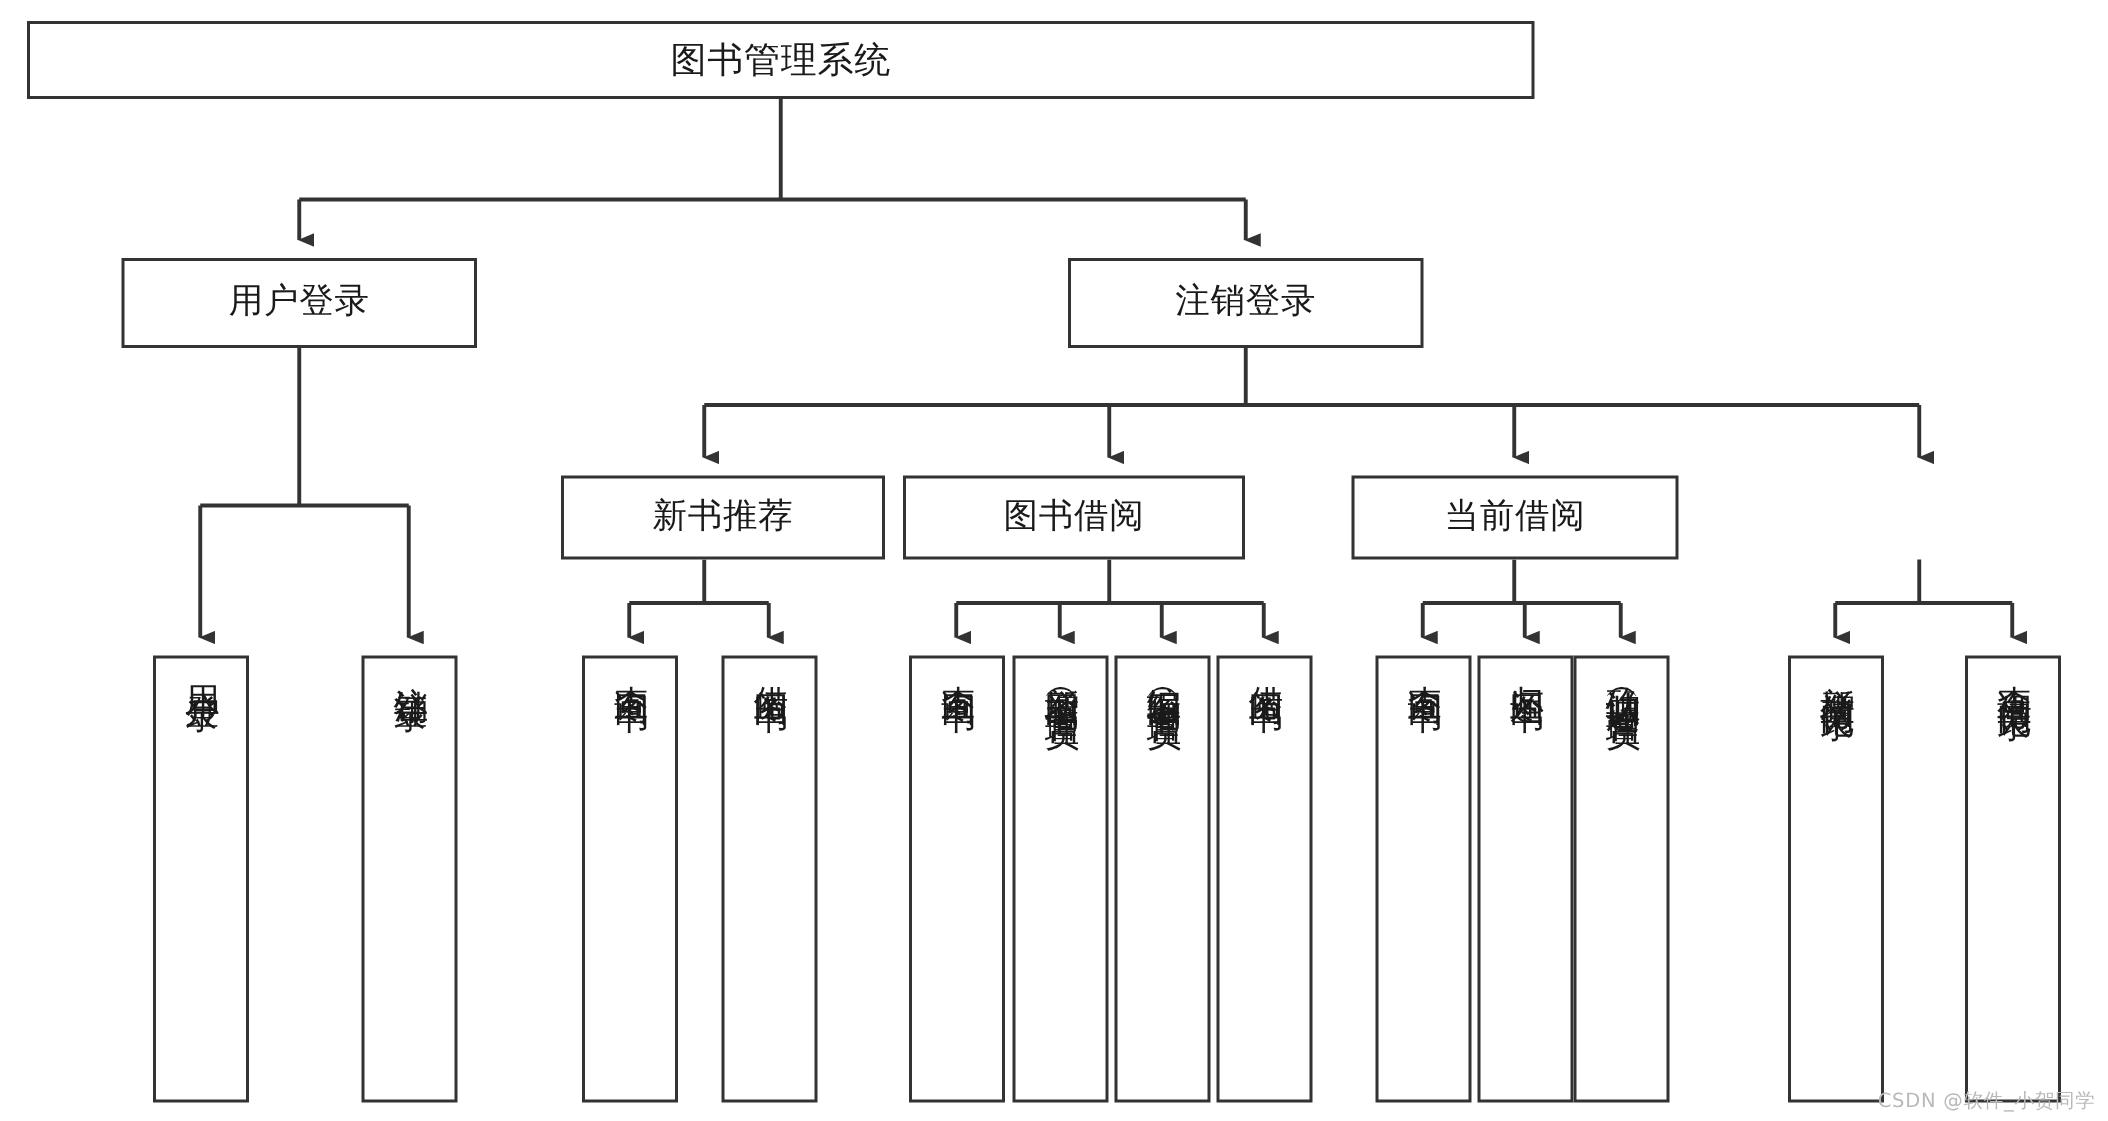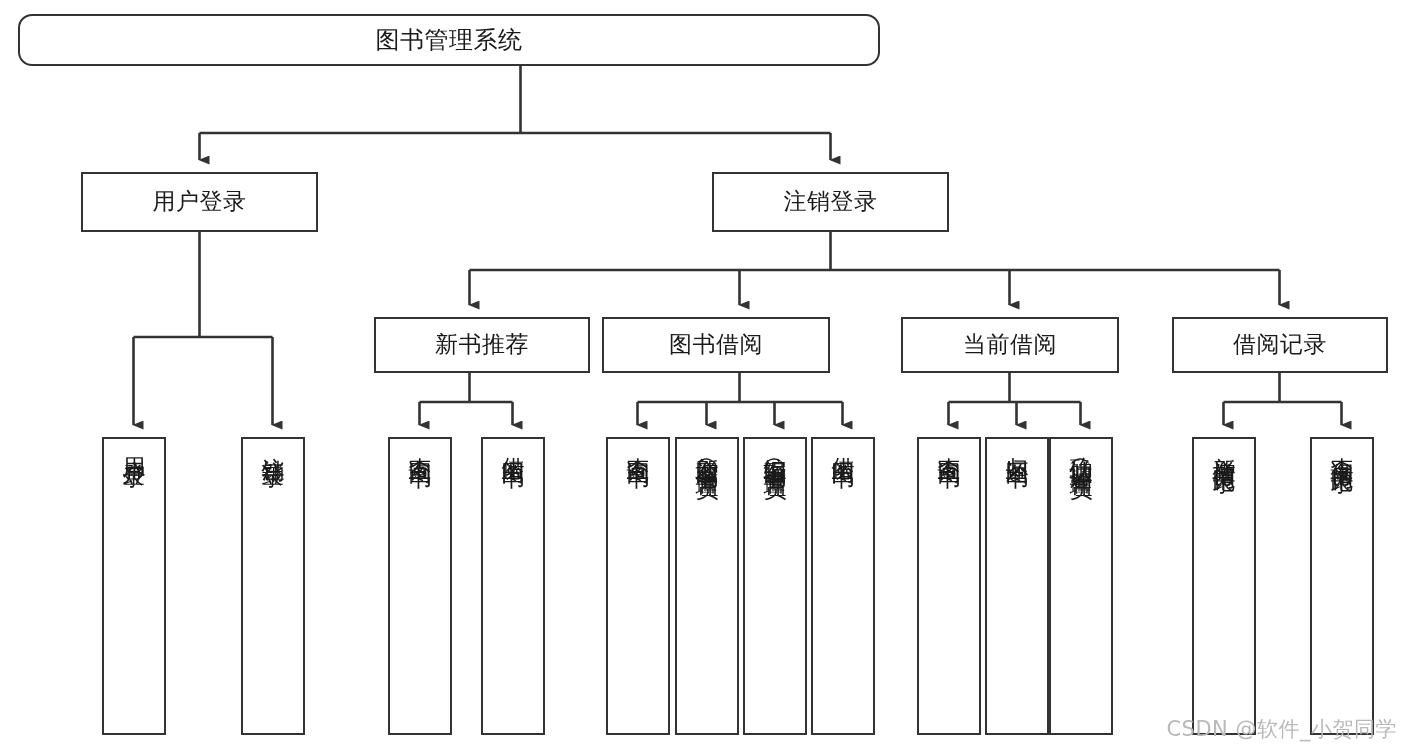--- a/index.html
+++ b/index.html
@@ -61,21 +61,21 @@
     text-orientation: upright;
     font-size: 23px;
     line-height: 1.0;
     letter-spacing: 3px;
     white-space: nowrap;
   }
   .watermark {
     position: absolute;
     right: 8px;
     bottom: 4px;
-    font-size: 21px;
+    font-size: 13px;
     color: #b9b9b9;
     letter-spacing: 0.5px;
     white-space: nowrap;
     user-select: none;
   }
 </style>
 </head>
 <body>
 
 <div id="diagram-root">
@@ -123,43 +123,40 @@
       <line x1="1016.5" y1="402" x2="1016.5" y2="425" marker-end="url(#arrowhead)"></line>
       <line x1="1080.5" y1="402" x2="1080.5" y2="425" marker-end="url(#arrowhead)"></line>
 
       <line x1="1279.5" y1="373" x2="1279.5" y2="402"></line>
       <line x1="1223.5" y1="402" x2="1341.5" y2="402"></line>
       <line x1="1223.5" y1="402" x2="1223.5" y2="425" marker-end="url(#arrowhead)"></line>
       <line x1="1341.5" y1="402" x2="1341.5" y2="425" marker-end="url(#arrowhead)"></line>
     </g>
   </svg>
 
-  <div class="node horiz root" style="left:18px; top:14px; width:862px; height:52px;border-radius:14px;">
+  <div class="node horiz root" style="left:18px; top:14px; width:1005px; height:52px;">
     <span class="node-label">图书管理系统</span>
   </div>
 
   <div class="node horiz" style="left:81px; top:172px; width:237px; height:60px;">
     <span class="node-label">用户登录</span>
   </div>
   <div class="node horiz" style="left:712px; top:172px; width:237px; height:60px;">
     <span class="node-label">注销登录</span>
   </div>
 
   <div class="node horiz" style="left:374px; top:317px; width:216px; height:56px;">
     <span class="node-label">新书推荐</span>
   </div>
   <div class="node horiz" style="left:602px; top:317px; width:228px; height:56px;">
     <span class="node-label">图书借阅</span>
   </div>
   <div class="node horiz" style="left:901px; top:317px; width:218px; height:56px;">
     <span class="node-label">当前借阅</span>
   </div>
-  <div class="node horiz" style="left:1172px; top:317px; width:216px; height:56px;">
-    <span class="node-label">借阅记录</span>
-  </div>
 
   <div class="node vert" style="left:102px; top:437px; width:64px; height:298px;">
     <span class="node-label">用户登录</span>
   </div>
   <div class="node vert" style="left:241px; top:437px; width:64px; height:298px;">
     <span class="node-label">注销登录</span>
   </div>
 
   <div class="node vert" style="left:388px; top:437px; width:64px; height:298px;">
     <span class="node-label">查询图书</span>

